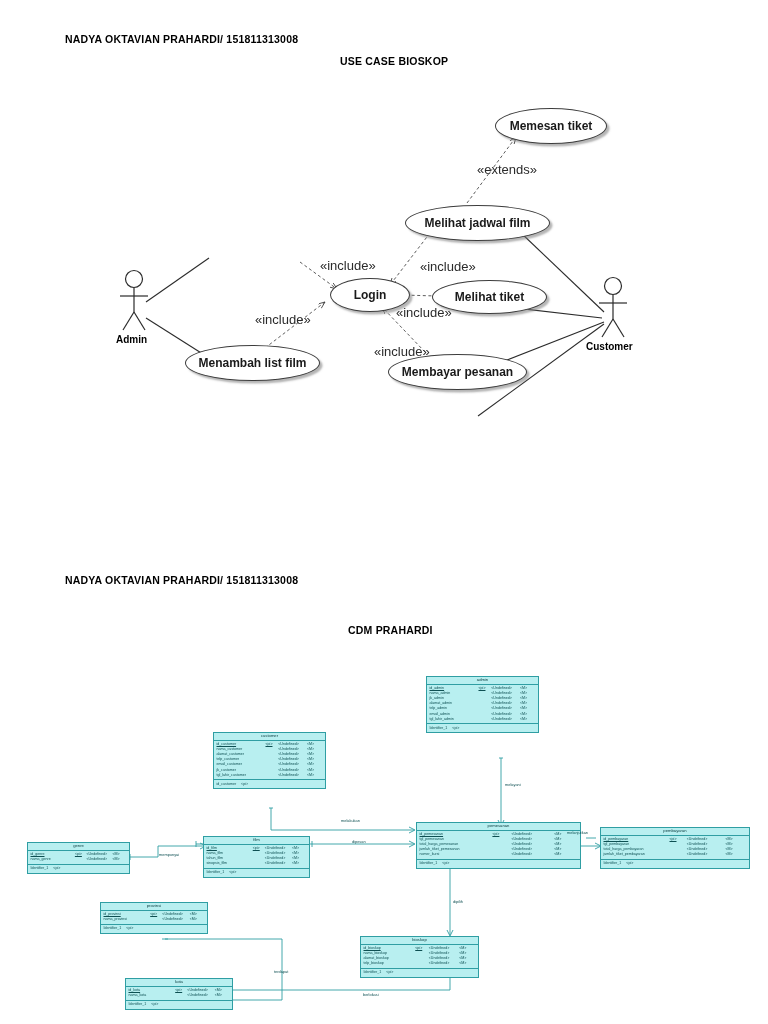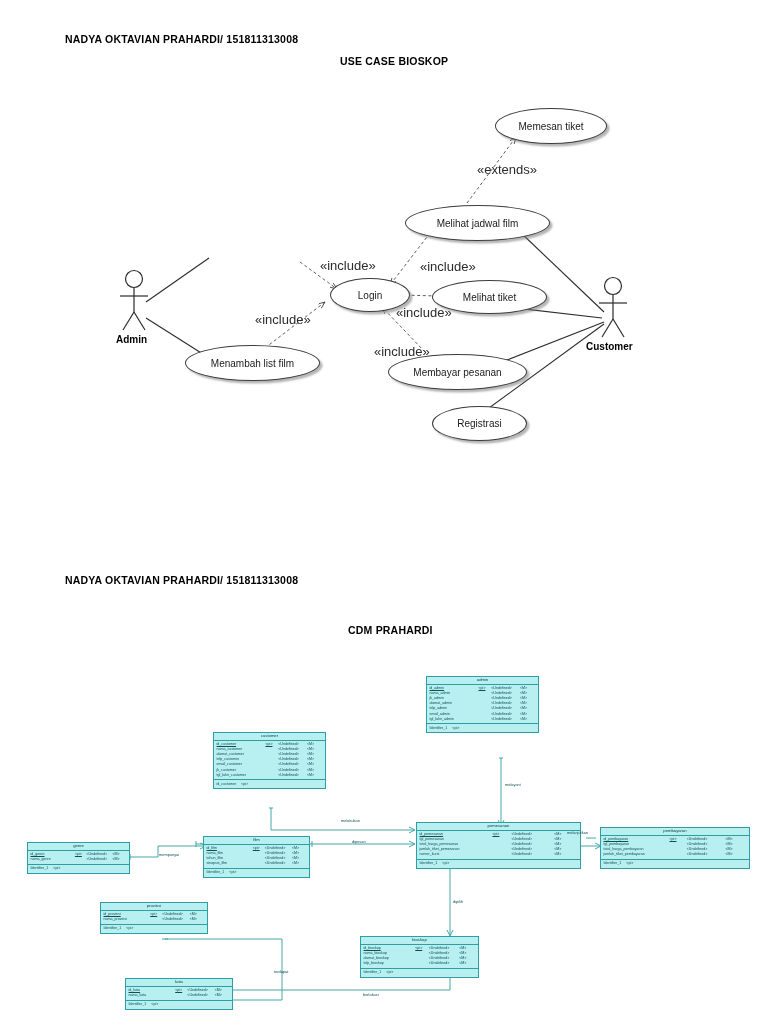--- a/index.html
+++ b/index.html
@@ -38,23 +38,23 @@
   }
   .uc-ellipse {
     position: absolute;
     border: 1.1px solid #3c3c3c;
     border-radius: 50%;
     background: #ffffff;
     box-shadow: 2.5px 2.5px 2px rgba(120,120,120,0.55);
     display: flex;
     align-items: center;
     justify-content: center;
-    font-size: 10px;
+    font-size: 12px;
     color: #1a1a1a;
-    font-weight: normal;
+    font-weight: bold;
     text-align: center;
     white-space: nowrap;
   }
   .actor-label {
     position: absolute;
     font-size: 10px;
     font-weight: bold;
     white-space: nowrap;
   }
   .stereotype {
@@ -182,21 +182,20 @@
 
 
     <div class="uc-ellipse" id="uc-login" style="left:330px; top:188px; width:78px; height:32px;">Login</div>
 
     <div class="uc-ellipse" id="uc-mencetak-tiket" style="left:432px; top:190px; width:113px; height:32px;">Melihat tiket</div>
 
     <div class="uc-ellipse" id="uc-menambah-list-film" style="left:185px; top:255px; width:133px; height:34px;">Menambah list film</div>
 
     <div class="uc-ellipse" id="uc-membayar-pesanan" style="left:388px; top:264px; width:137px; height:34px;">Membayar pesanan</div>
 
-    <div class="uc-ellipse" id="uc-registrasi" style="left:432px; top:316px; width:93px; height:33px;">Registrasi</div>
 
     <div class="actor-label" style="left:116px; top:244px;">Admin</div>
     <div class="actor-label" style="left:586px; top:251px;">Customer</div>
 
     <div class="stereotype" style="left:320px; top:168px;">«include»</div>
     <div class="stereotype" style="left:255px; top:222px;">«include»</div>
     <div class="stereotype" style="left:420px; top:169px;">«include»</div>
     <div class="stereotype" style="left:396px; top:215px;">«include»</div>
     <div class="stereotype" style="left:374px; top:254px;">«include»</div>
     <div class="stereotype" style="left:477px; top:72px;">«extends»</div>

